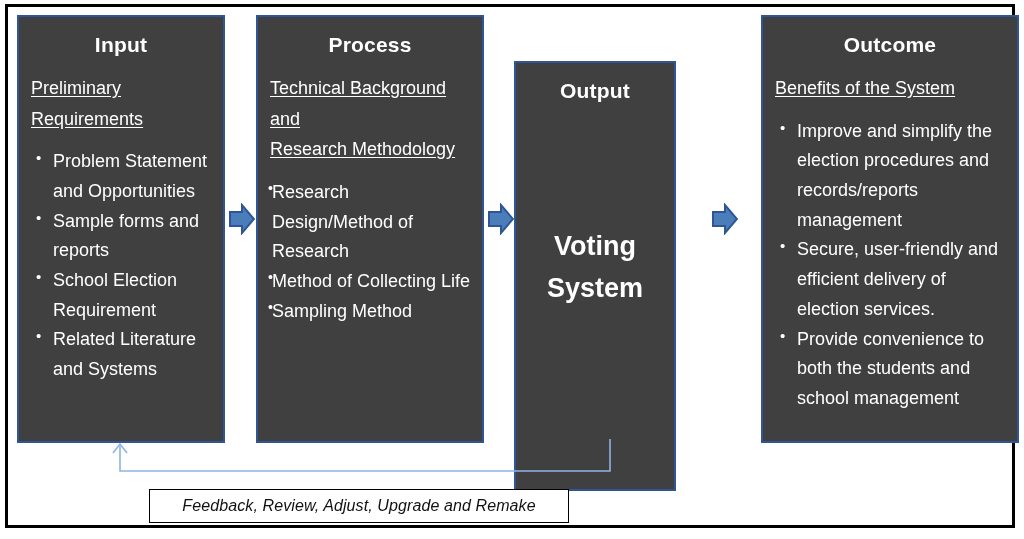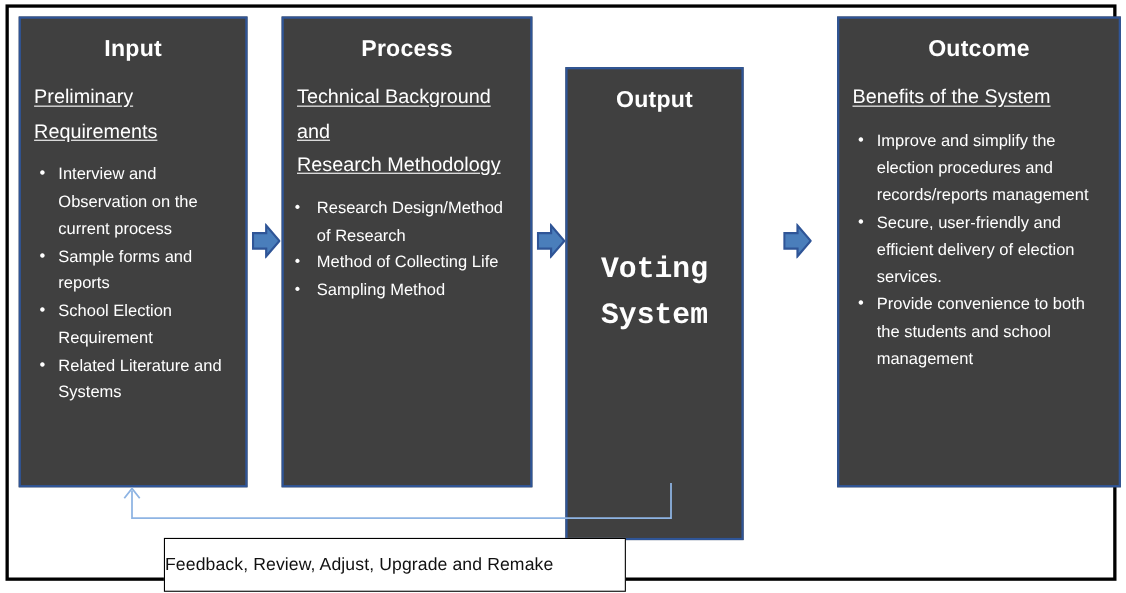--- a/index.html
+++ b/index.html
@@ -55,57 +55,56 @@
     padding: 0 12px;
   }
   .box-sub span {
     text-decoration: underline;
     text-underline-offset: 2px;
   }
   ul.bullets {
     margin: 13px 0 0 0;
     padding: 0;
     list-style: none;
-    font-size: 15px;
+    font-size: 18px;
     line-height: 1.65;
   }
   ul.bullets li {
     position: relative;
     margin: 0 0 0 0;
     padding: 0 10px 0 34px;
   }
   ul.bullets li::before {
     content: "\2022";
     position: absolute;
     left: 17px;
     top: -1px;
     font-size: 15px;
   }
   
   ul.bullets.tight li {
-    padding-left: 30px;
+    padding-left: 14px;
   }
   ul.bullets.tight li::before {
     left: 10px;
     font-size: 14px;
   }
 
   
   #box-input   { left: 17px;  top: 15px; width: 208px; height: 428px; }
   #box-process { left: 256px; top: 15px; width: 228px; height: 428px; }
   #box-output  { left: 514px; top: 13px; width: 162px; height: 430px; margin-top: 48px; }
   #box-outcome { left: 745px; top: 15px; width: 258px; height: 428px; margin-left: 16px; }
 
   .output-center {
     text-align: center;
     font-weight: bold;
     font-size: 27px;
     line-height: 1.55;
     margin-top: 124px;
-    font-family: Liberation Mono, monospace;
   }
 
   
   .arrow {
     position: absolute;
     width: 26px;
     height: 32px;
   }
   #arrow-1 { left: 229px; top: 203px; }
   #arrow-2 { left: 488px; top: 203px; }
@@ -119,46 +118,48 @@
     width: 520px;
     height: 52px;
   }
 
   
   #feedback-box {
     position: absolute;
     left: 149px;
     top: 489px;
     width: 420px;
-    height: 49px;
+    height: 34px;
     background: #ffffff;
     border: 1.5px solid #000000;
     box-sizing: border-box;
     display: flex;
     align-items: center;
+    justify-content: center;
     color: #111111;
     font-size: 16px;
     letter-spacing: 0.1px;
+    font-style: italic;
   }
 </style>
 </head>
 <body>
 
 <div class="canvas">
 
   <div class="frame"></div>
 
   <div class="box" id="box-input">
     <div class="box-title">Input</div>
     <div class="box-sub">
       <span>Preliminary</span><br>
       <span>Requirements</span>
     </div>
     <ul class="bullets">
-      <li>Interview and Observation on the current process</li>
+      <li>Problem Statement and Opportunities</li>
       <li>Sample forms and reports</li>
       <li>School Election Requirement</li>
       <li>Related Literature and Systems</li>
     </ul>
   </div>
 
   <div class="arrow" id="arrow-1">
     <svg viewBox="0 0 26 32" width="26" height="32" xmlns="http://www.w3.org/2000/svg">
       <polygon points="1,9 13,9 13,2 25,16 13,30 13,23 1,23" fill="#4a7ebb" stroke="#2f5597" stroke-width="2" stroke-linejoin="miter"></polygon>
     </svg>

